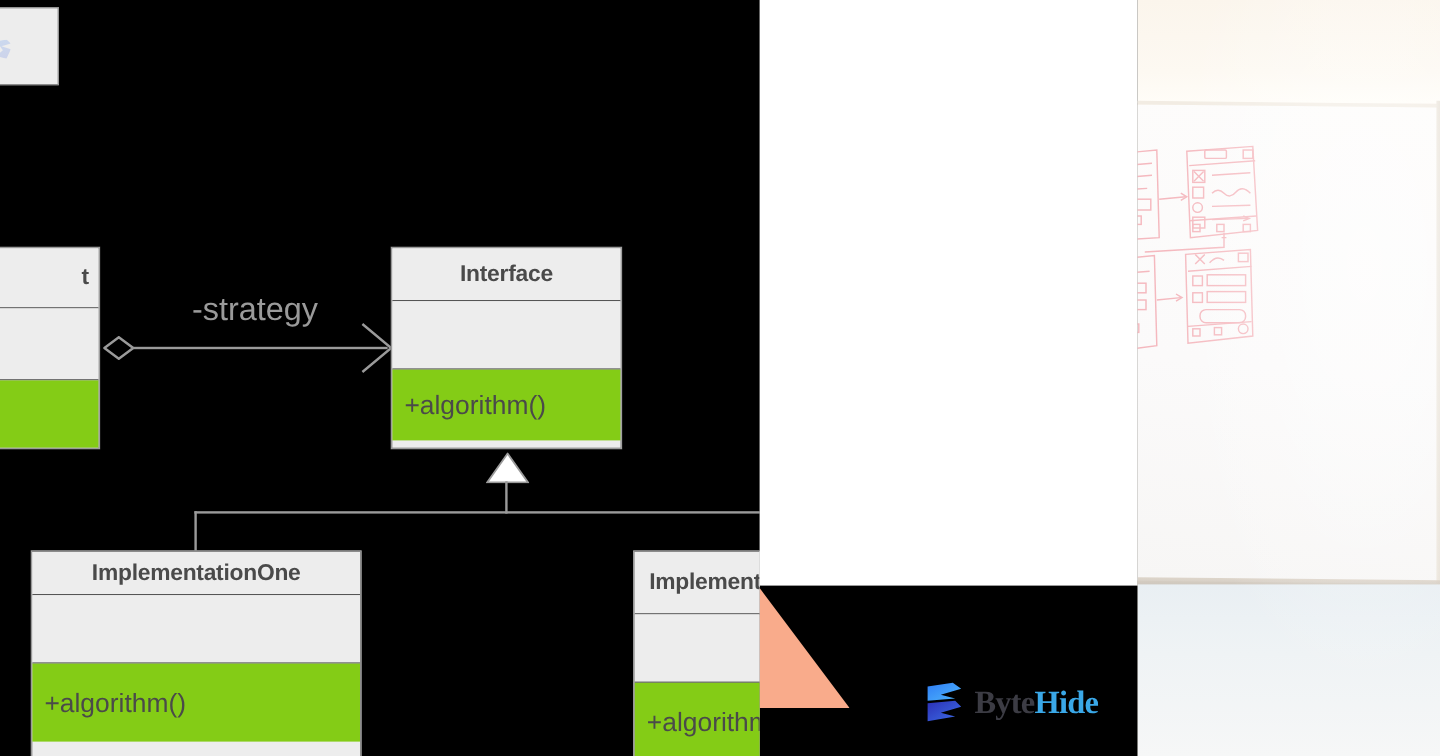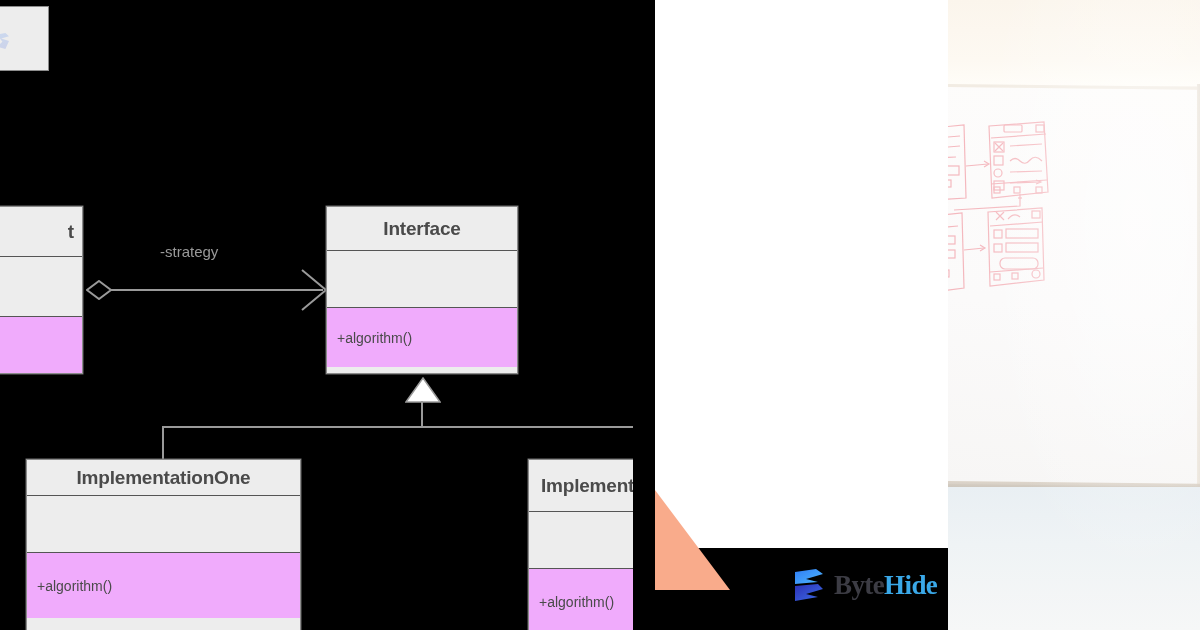--- a/index.html
+++ b/index.html
@@ -35,24 +35,24 @@
     overflow:hidden;
     display:flex; align-items:center; justify-content:center;
     border-bottom:1.5px solid #555;
     background:#ededed;
   }
   .uml-attrs{
     border-bottom:1.5px solid #555;
     background:#ededed;
   }
   .uml-ops{
-    background:#f0abfc;
+    background:#84cc16;
     display:flex; align-items:center;
     padding-left:10px;
-    font-size:14px;
+    font-size:22px;
     color:#4a4a4a;
     white-space:nowrap;
     overflow:hidden;
   }
 
   
   #box-context{ left:-62px; top:206px; width:145px; height:168px; }
   #box-context .uml-title{ height:50px; padding-left:0; justify-content:flex-end; padding-right:8px;}
   #box-context .uml-attrs{ height:60px; }
   #box-context .uml-ops{ height:56px; }
@@ -91,21 +91,21 @@
     background:#9a9a9a;
   }
   .assoc-diamond{
     position:absolute; left:86px; top:280px; width:26px; height:20px;
   }
   .assoc-arrow{
     position:absolute; left:300px; top:268px; width:28px; height:44px;
   }
   .assoc-label{
     position:absolute; left:160px; top:243px;
-    color:#9a9a9a; font-size:15px; white-space:nowrap;
+    color:#9a9a9a; font-size:27px; white-space:nowrap;
   }
 
   
   .inherit-triangle{
     position:absolute; left:405px; top:377px; width:36px; height:26px;
   }
   .inherit-stem{
     position:absolute; left:421px; top:401px; width:2px; height:27px;
     background:#9a9a9a;
   }
@@ -113,21 +113,21 @@
     position:absolute; left:162px; top:426px; width:504px; height:2px;
     background:#9a9a9a;
   }
   .inherit-drop-left{
     position:absolute; left:162px; top:426px; width:2px; height:34px;
     background:#9a9a9a;
   }
 
   
   .white-panel{
-    position:absolute; left:655px; top:0; width:315px; height:548px;
+    position:absolute; left:633px; top:0; width:315px; height:488px;
     background:#ffffff;
     font-family:Liberation Serif, serif;
   }
   .accent-triangle{
     position:absolute; left:0px; top:490px; width:75px; height:110px;
   }
   .brand{
     position:absolute; left:139px; top:568px;
     display:flex; align-items:center; gap:10px;
   }

